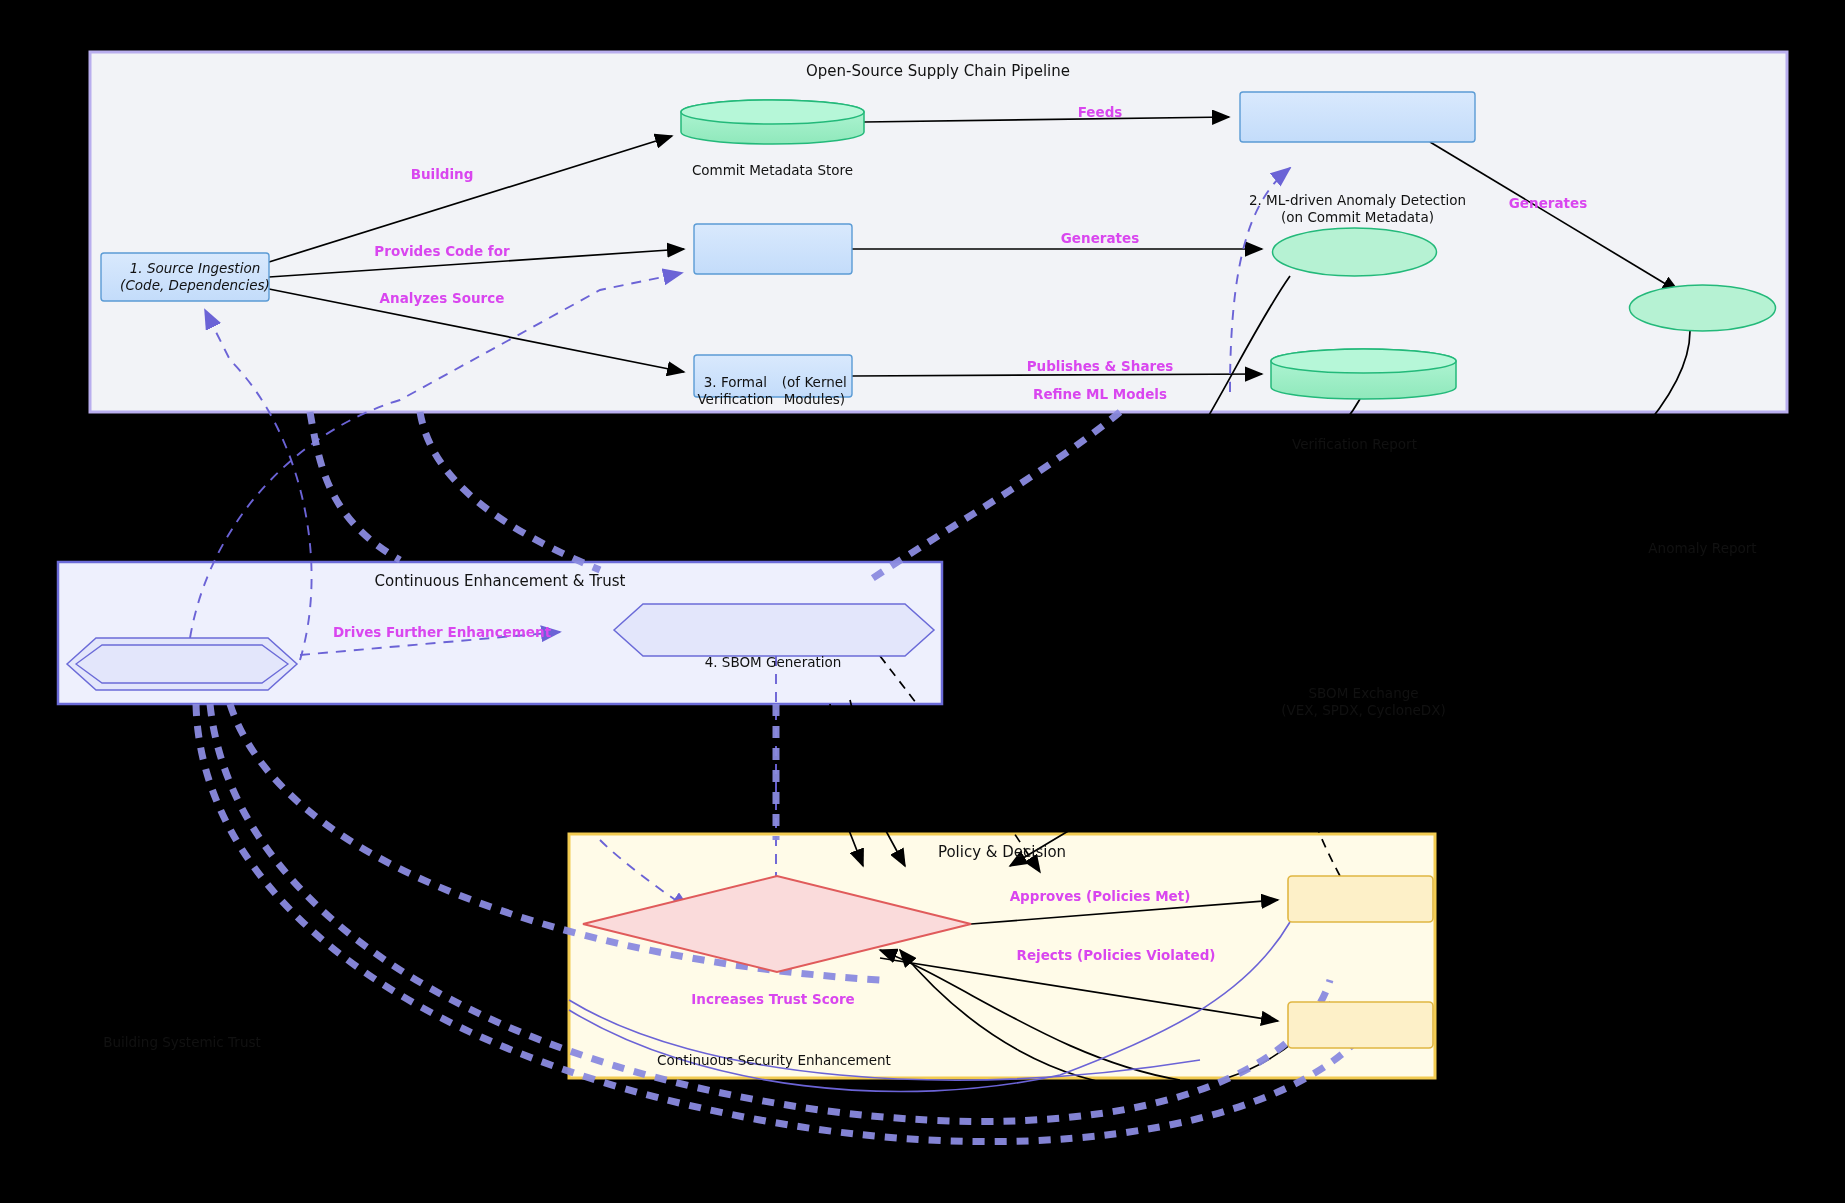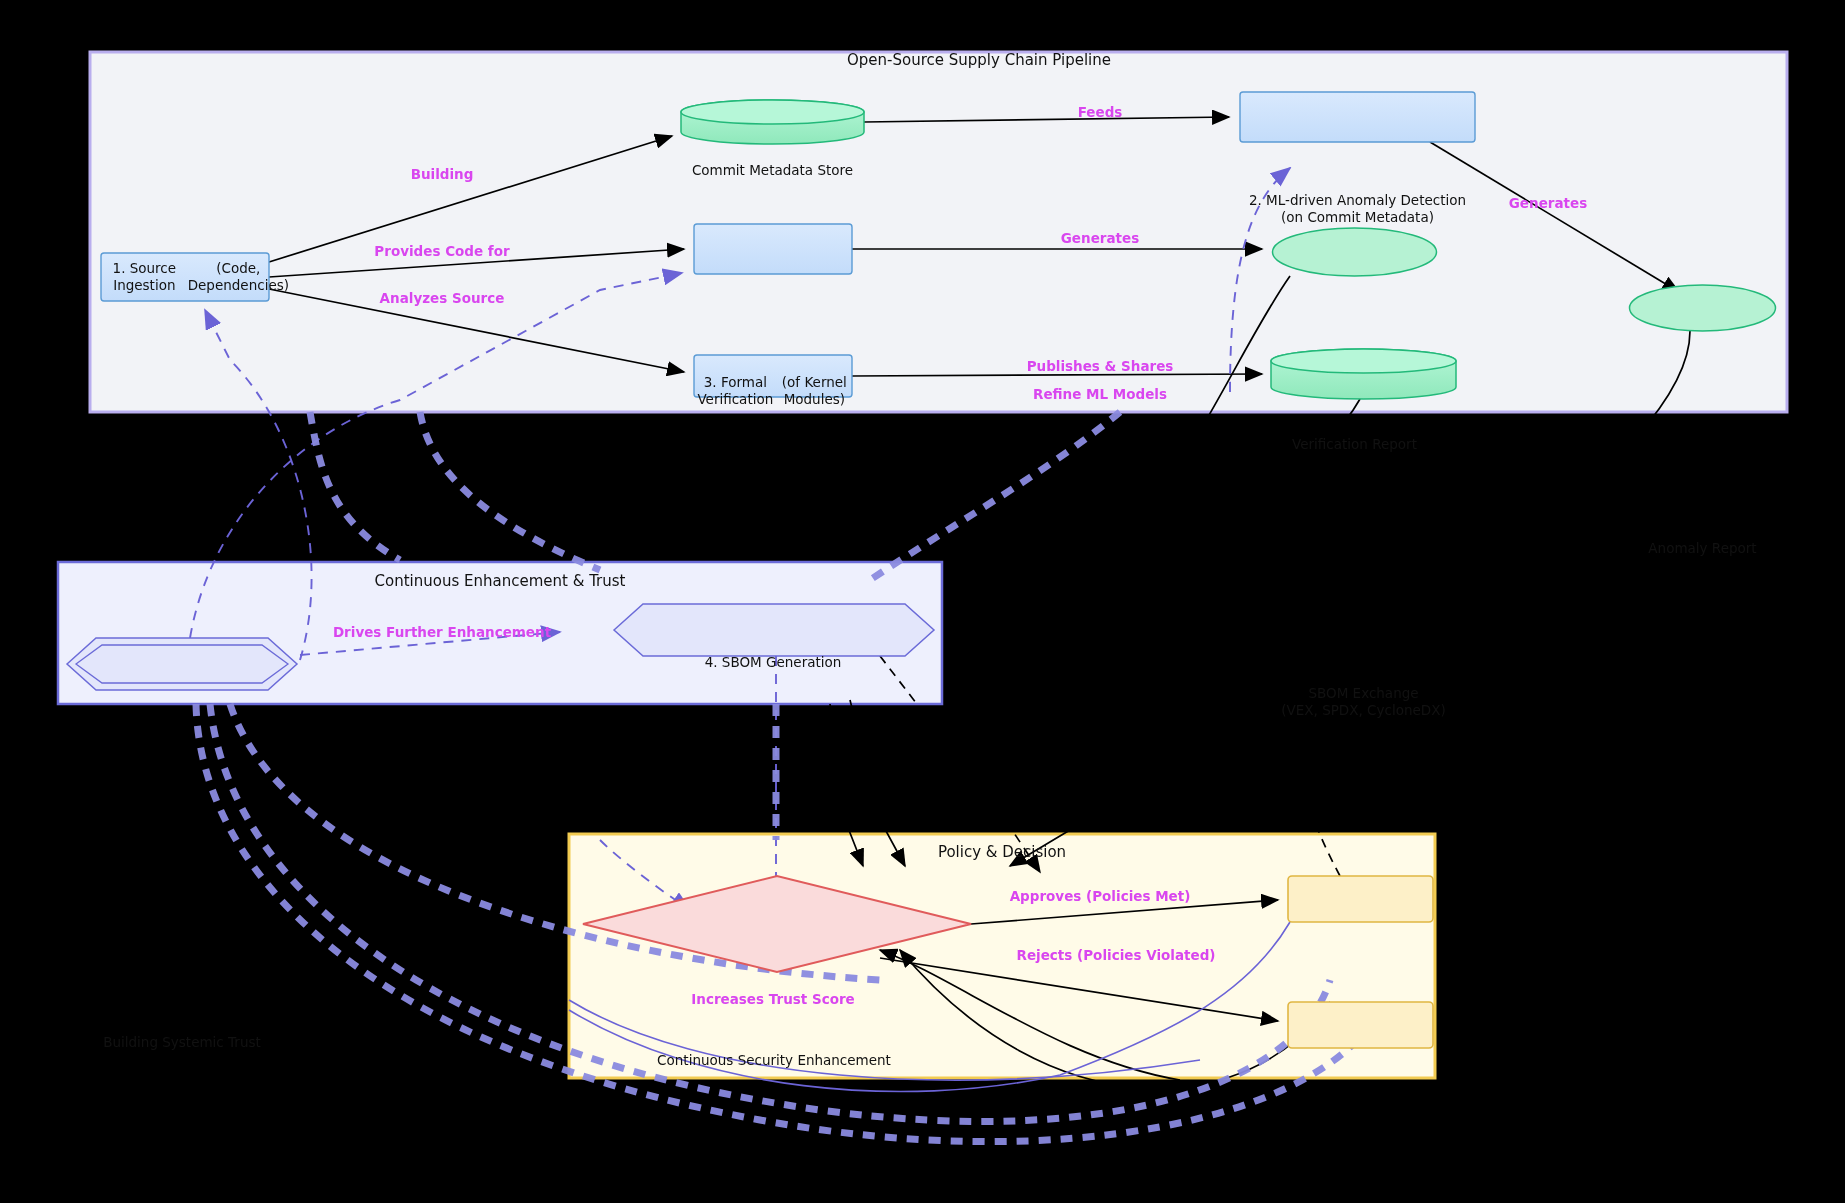--- a/index.html
+++ b/index.html
@@ -126,25 +126,25 @@
     <g>
       <polygon points="67,664 96,638 268,638 297,664 268,690 96,690" fill="#e3e6fb" stroke="#6b6bd8" stroke-width="1.5"></polygon>
       <polygon points="76,664 102,645 262,645 288,664 262,683 102,683" fill="none" stroke="#6b6bd8" stroke-width="1.3"></polygon>
     </g>
 
     <g>
       <polygon points="583,924 777,876 971,924 777,972" fill="#fadbdb" stroke="#e05b5b" stroke-width="2"></polygon>
     </g>
   </svg>
 
-  <div class="sg-title" style="left:938px;top:51px;margin-left:41px;">Open-Source Supply Chain Pipeline</div>
+  <div class="sg-title" style="left:938px;top:62px;">Open-Source Supply Chain Pipeline</div>
   <div class="sg-title" style="left:500px;top:572px;">Continuous Enhancement &amp; Trust</div>
   <div class="sg-title" style="left:1002px;top:843px;">Policy &amp; Decision</div>
 
-  <div class="node n-lbl" style="left:101px;top:253px;width:188px;height:48px;flex-direction:row;">
+  <div class="node n-lbl" style="left:101px;top:253px;width:188px;height:48px;flex-direction:column;font-style:italic;">
     <span>1. Source Ingestion</span>
     <span>(Code, Dependencies)</span>
   </div>
 
   <div class="node n-lbl" style="left:681px;top:100px;width:183px;height:44px;">
     <span>Commit Metadata Store</span>
   </div>
 
   <div class="node n-lbl" style="left:1240px;top:92px;width:235px;height:50px;flex-direction:column;">
     <span>2. ML-driven Anomaly Detection</span>

